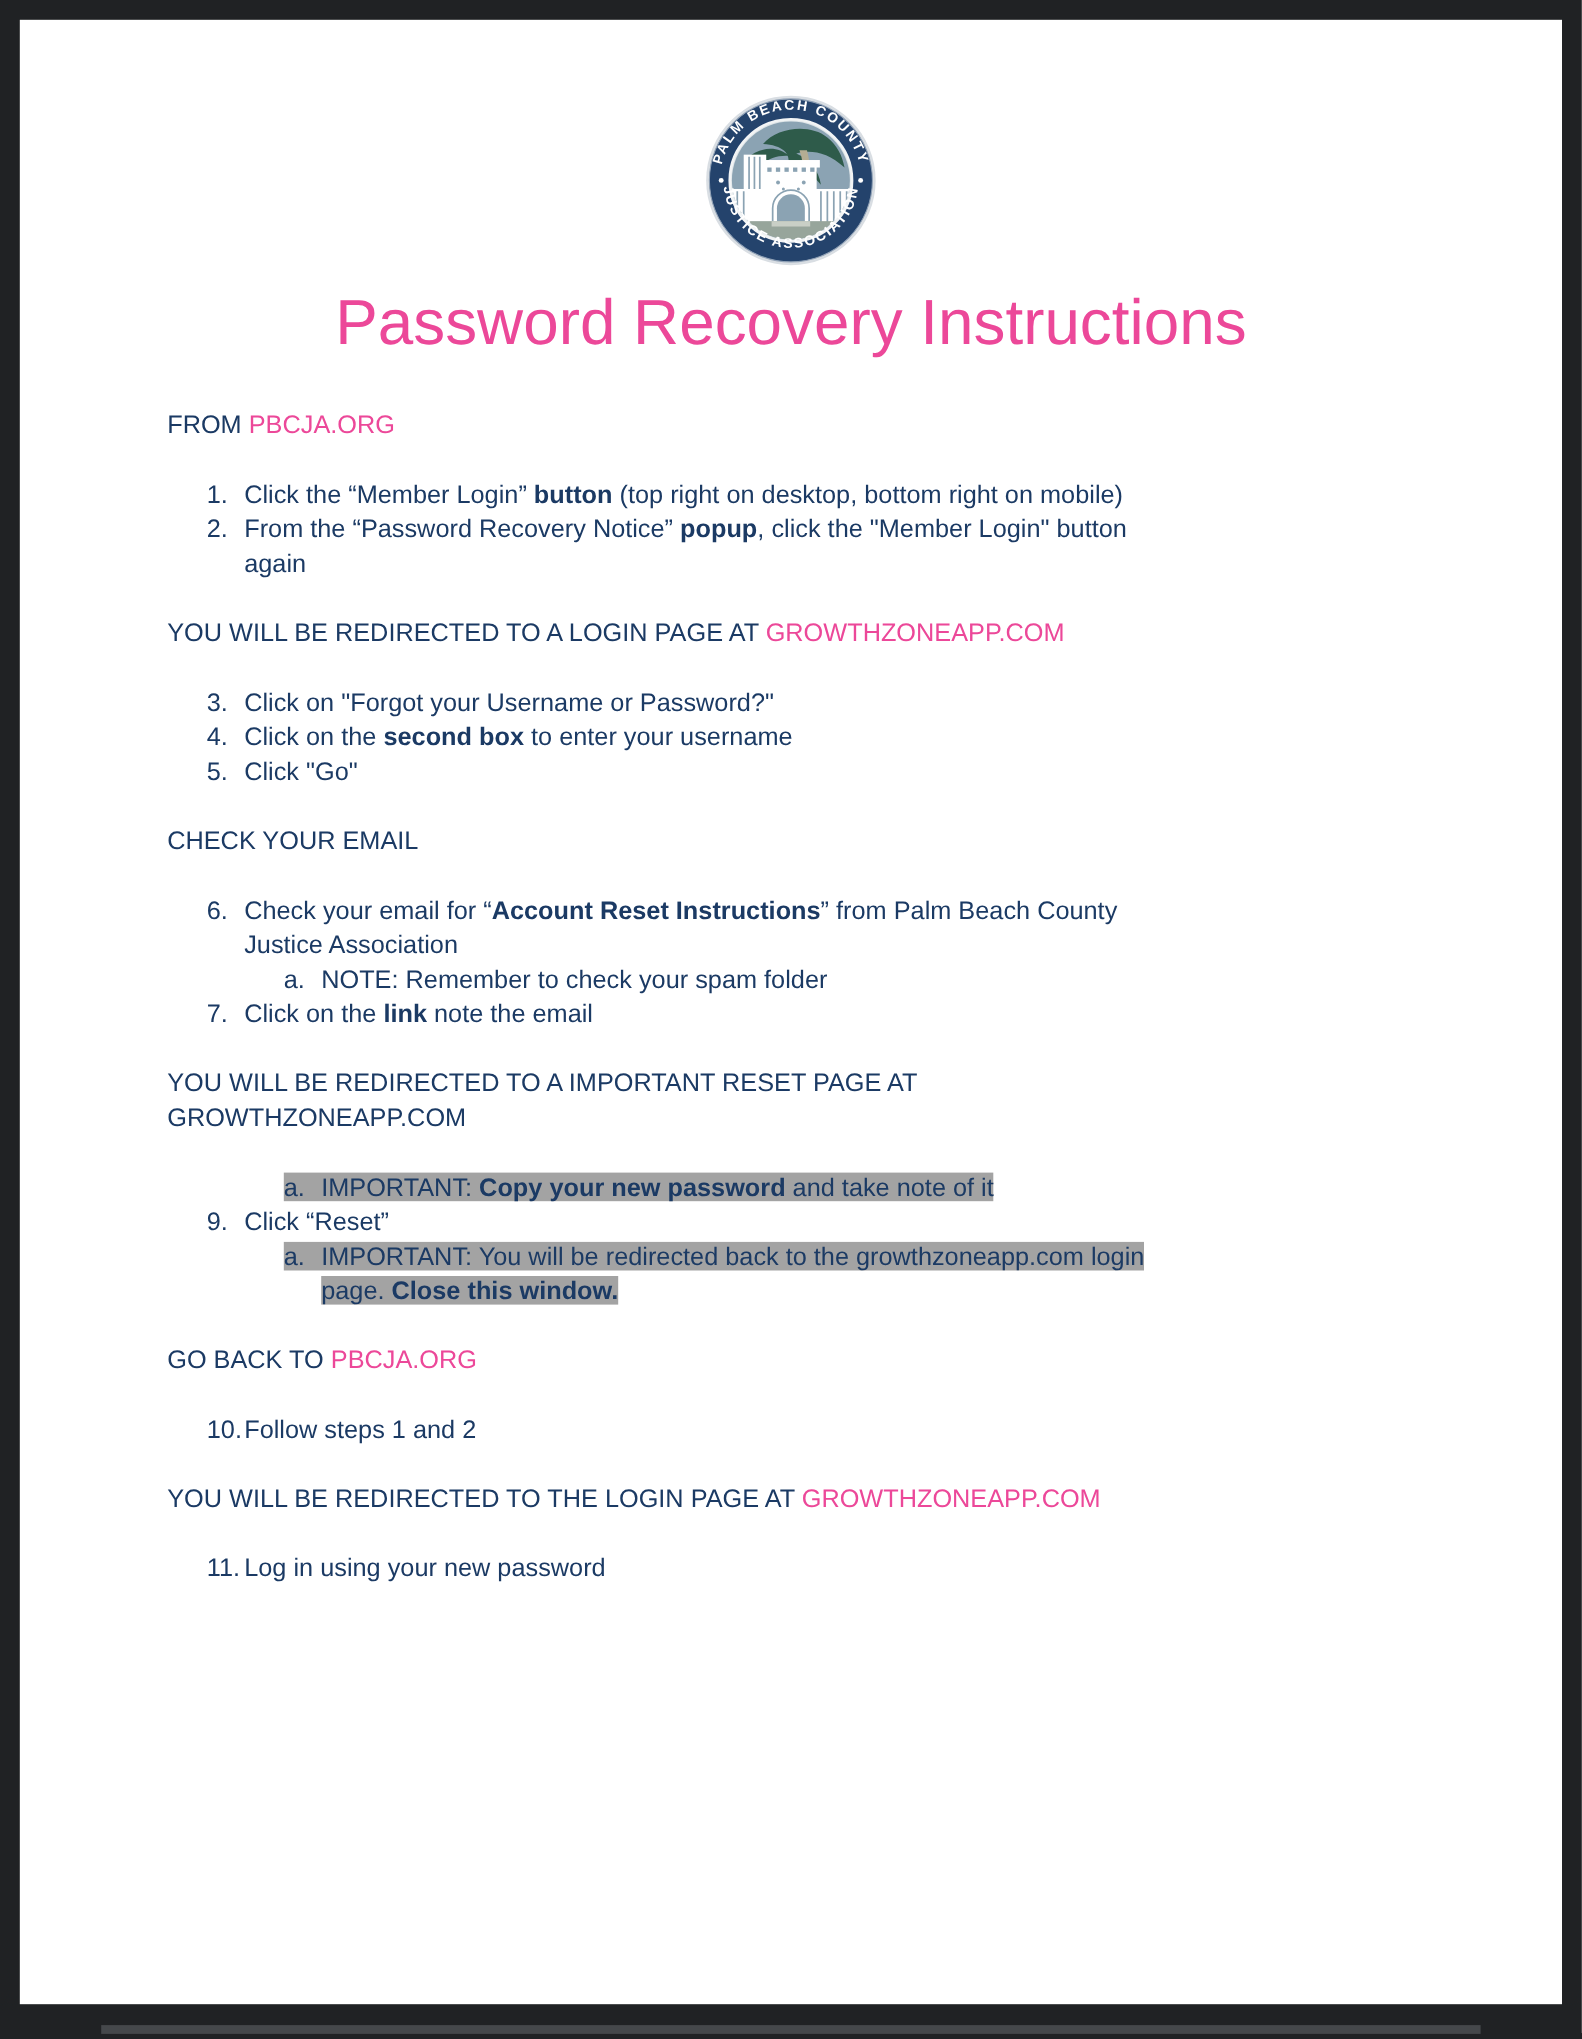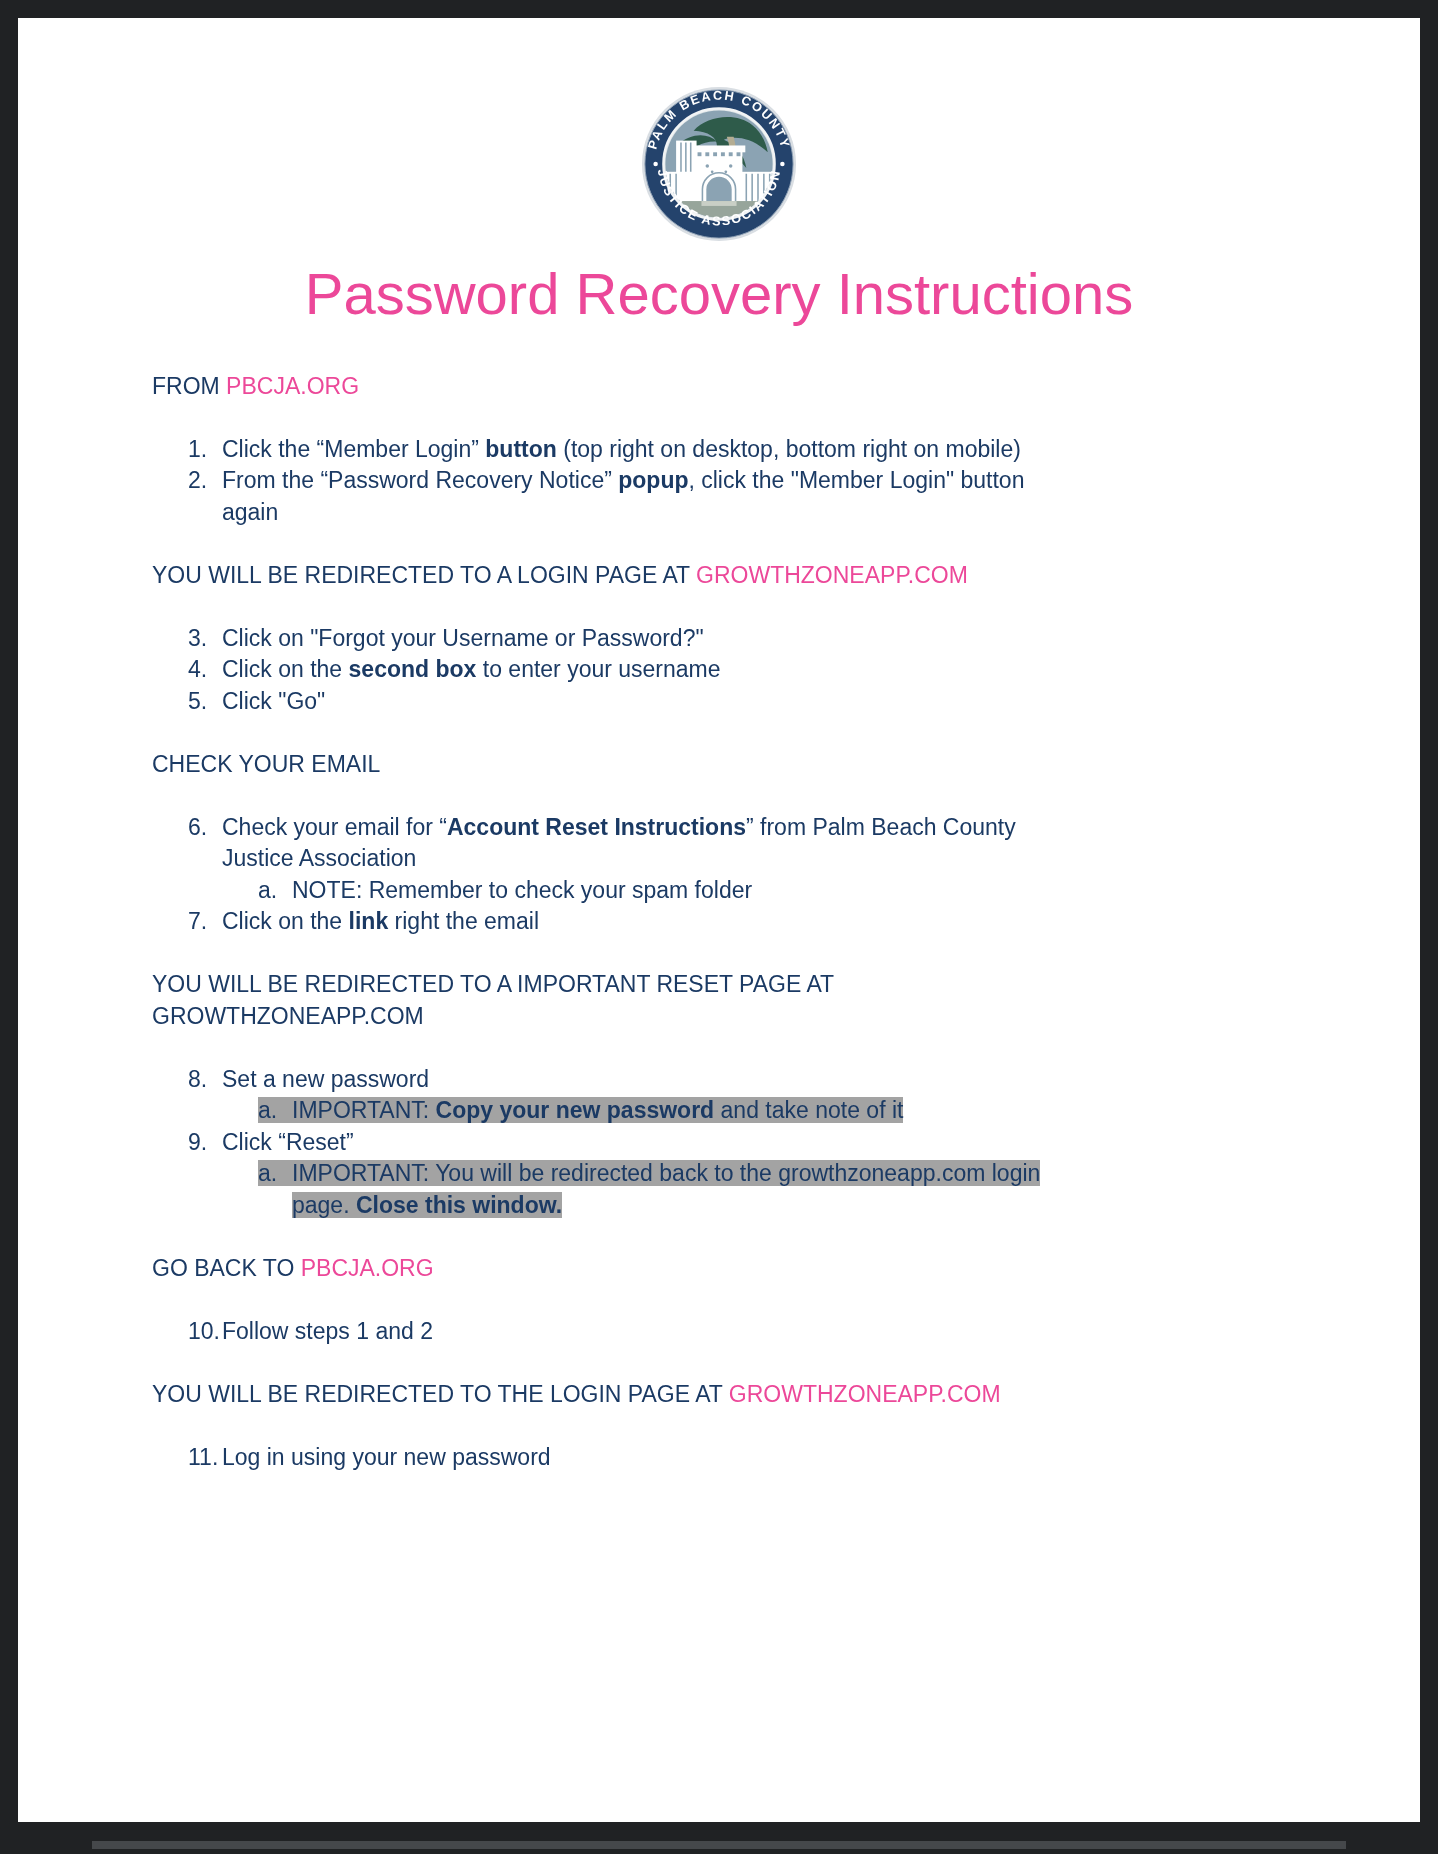--- a/index.html
+++ b/index.html
@@ -122,27 +122,26 @@
       <div class="li"><span class="num">3.</span><span>Click on "Forgot your Username or Password?"</span></div>
       <div class="li"><span class="num">4.</span><span>Click on the </span><b>second box</b><span> to enter your username</span></div>
       <div class="li"><span class="num">5.</span><span>Click "Go"</span></div>
     </div>
 
     <div class="block"><span>CHECK YOUR EMAIL</span></div>
 
     <div class="block">
       <div class="li"><span class="num">6.</span><span>Check your email for “</span><b>Account Reset Instructions</b><span>” from Palm Beach County</span><br><span>Justice Association</span></div>
       <div class="sub"><span class="num">a.</span><span>NOTE: Remember to check your spam folder</span></div>
-      <div class="li"><span class="num">7.</span><span>Click on the </span><b>link</b><span> right the email</span></div>
+      <div class="li"><span class="num">7.</span><span>Click on the </span><b>link</b><span> note the email</span></div>
     </div>
 
     <div class="block"><span>YOU WILL BE REDIRECTED TO A IMPORTANT RESET PAGE AT</span><br><span>GROWTHZONEAPP.COM</span></div>
 
     <div class="block">
-      <div class="li"><span class="num">8.</span><span>Set a new password</span></div>
       <div class="sub"><span class="hl"><span class="num">a.</span><span>IMPORTANT: </span><b>Copy your new password</b><span> and take note of it</span></span></div>
       <div class="li"><span class="num">9.</span><span>Click “Reset”</span></div>
       <div class="sub"><span class="hl"><span class="num">a.</span><span>IMPORTANT: You will be redirected back to the growthzoneapp.com login</span><br><span>page. </span><b>Close this window.</b></span></div>
     </div>
 
     <div class="block"><span>GO BACK TO </span><a class="doclink">PBCJA.ORG</a></div>
 
     <div class="block">
       <div class="li"><span class="num">10.</span><span>Follow steps 1 and 2</span></div>
     </div>

